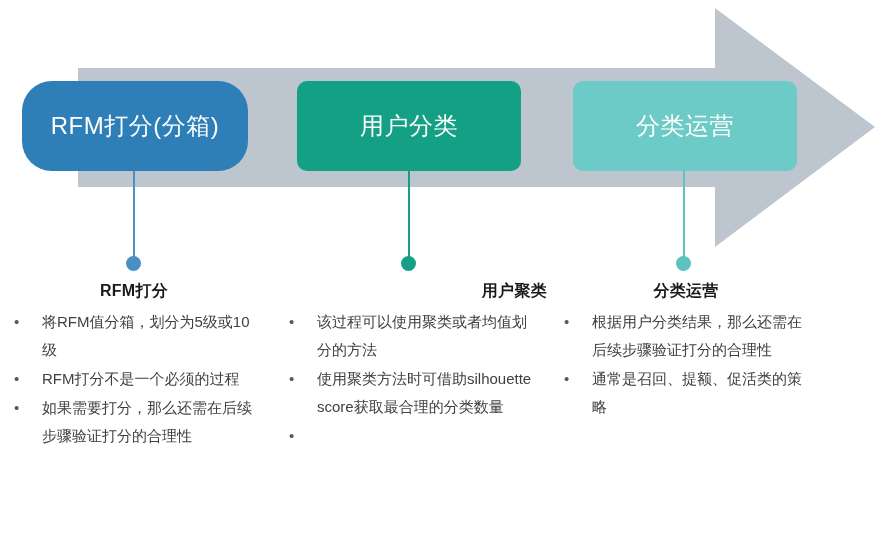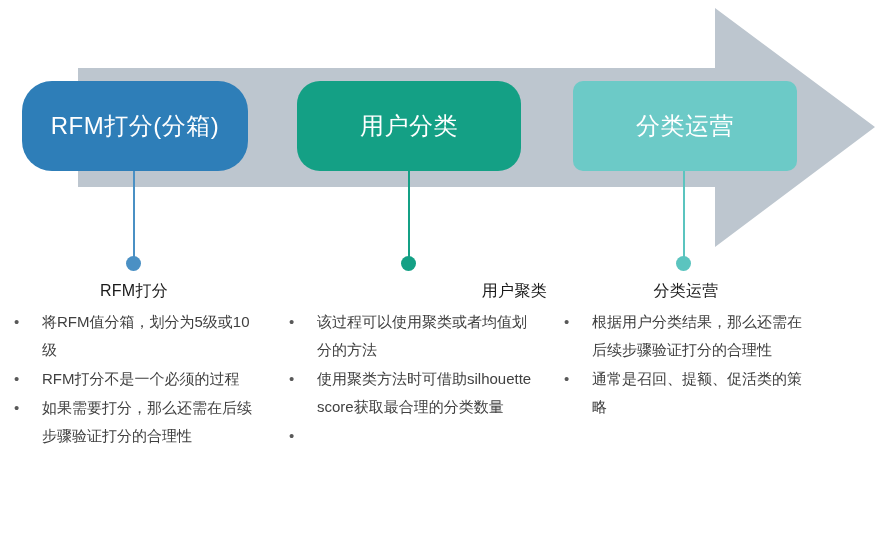--- a/index.html
+++ b/index.html
@@ -45,21 +45,21 @@
 
   
   .detail-col{position:absolute;top:281px;width:276px;}
   #col-0{left:0px;}
   #col-1{left:275px;}
   #col-2{left:550px;}
 
   .col-heading{
     text-align:center;
     font-size:16px;
-    font-weight:normal;
+    font-weight:bold;
     color:#1a1a1a;
     margin:0 0 6px 0;
     letter-spacing:.3px;
   }
   #col-0 .col-heading{padding-right:8px;}
   #col-1 .col-heading{padding-right:4px;text-align:right;}
   #col-2 .col-heading{padding-right:4px;}
 
   .bullet-list{list-style:none;margin:0;padding:0;}
   .bullet-item{
@@ -87,21 +87,21 @@
 
 <div id="stage">
 
   <div id="arrow-layer">
     <svg width="880" height="280" viewBox="0 0 880 280">
       <polygon id="arrow-shape" points="78,68 715,68 715,8 875,127 715,247 715,187 78,187" fill="#BDC6CF"></polygon>
     </svg>
   </div>
 
   <div class="process-box" id="box-0" style="background: rgb(46, 126, 184);">RFM打分(分箱)</div>
-  <div class="process-box" id="box-1" style="background: rgb(20, 160, 133); border-radius: 23px;">用户分类</div>
+  <div class="process-box" id="box-1" style="background: rgb(20, 160, 133);">用户分类</div>
   <div class="process-box" id="box-2" style="background: rgb(108, 202, 199);">分类运营</div>
 
   <div class="connector" id="conn-line-0" style="background: rgb(74, 144, 196);"></div>
   <div class="connector-dot" id="conn-dot-0" style="background: rgb(74, 144, 196);"></div>
 
   <div class="connector" id="conn-line-1" style="background: rgb(20, 160, 133);"></div>
   <div class="connector-dot" id="conn-dot-1" style="background: rgb(20, 160, 133);"></div>
 
   <div class="connector" id="conn-line-2" style="background: rgb(91, 196, 191);"></div>
   <div class="connector-dot" id="conn-dot-2" style="background: rgb(91, 196, 191);"></div>

